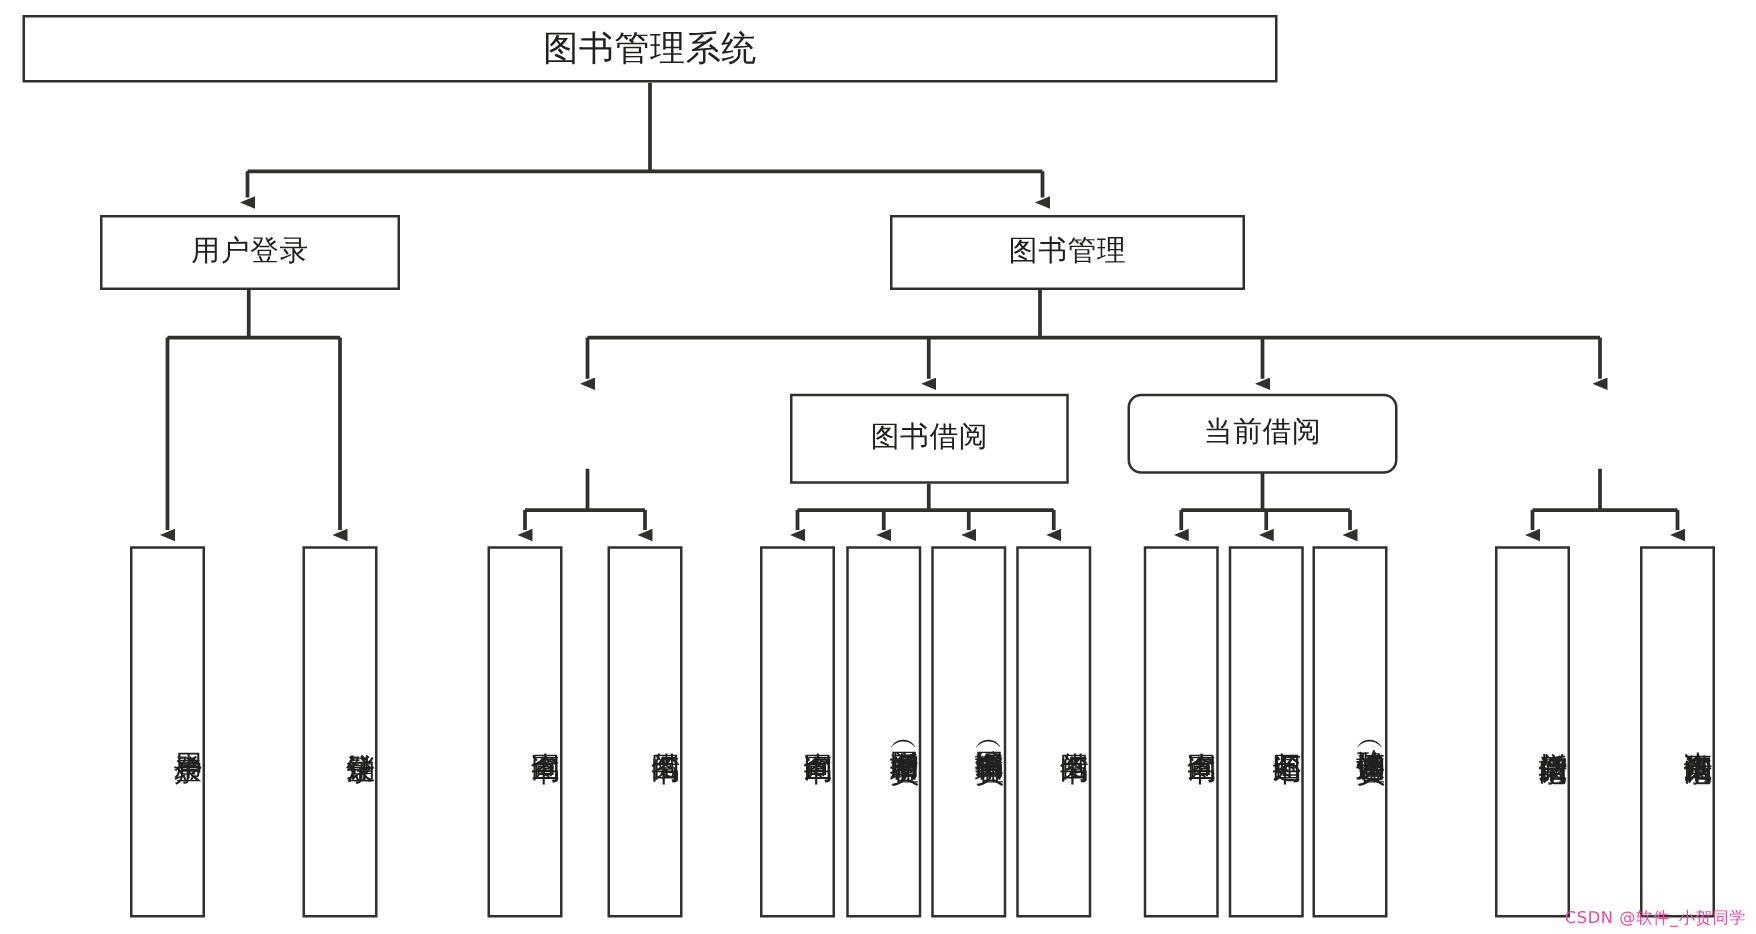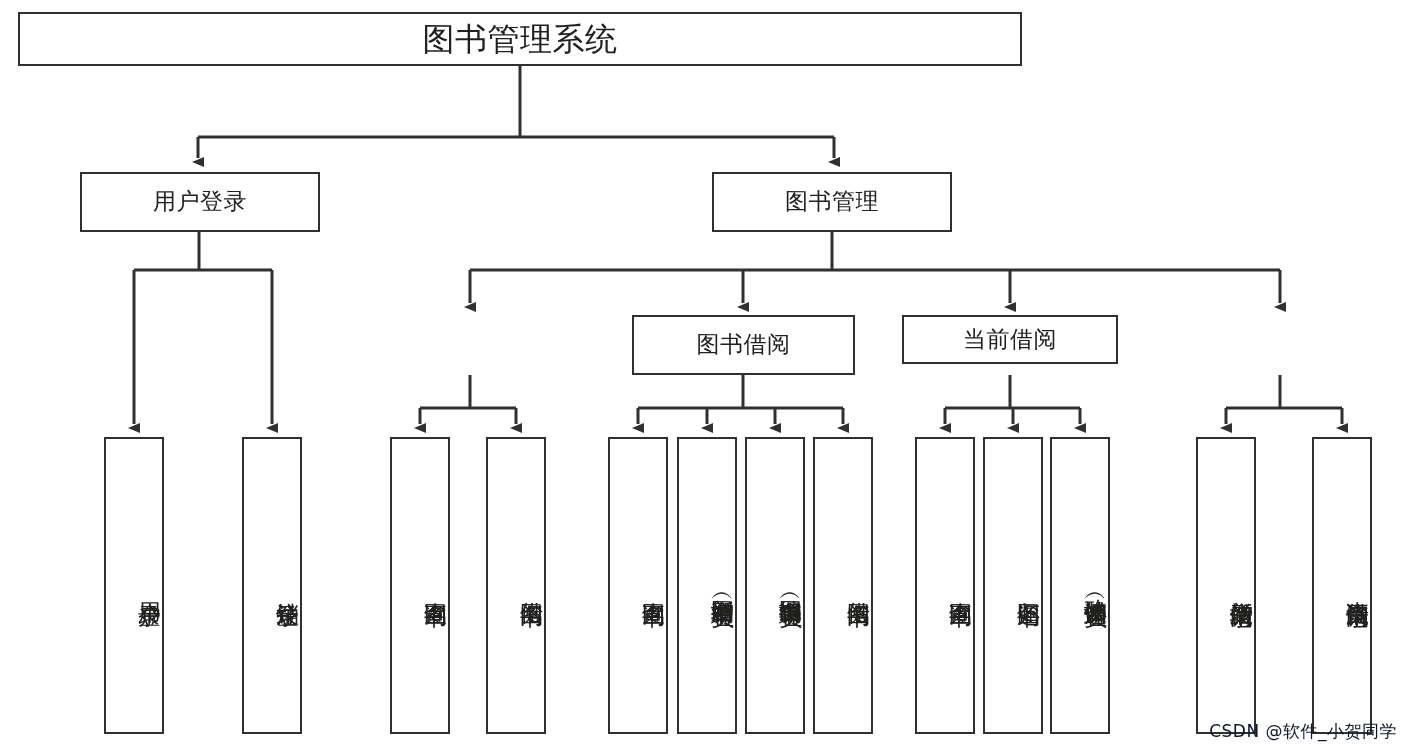--- a/index.html
+++ b/index.html
@@ -35,21 +35,21 @@
     align-items: center;
     justify-content: center;
     color: #20201f;
   }
   .node.horiz {
     font-size: 23px;
     letter-spacing: 0.5px;
     line-height: 1.2;
   }
   .node.root {
-    font-size: 32px;
+    font-size: 28px;
   }
   .node.leaf {
     writing-mode: vertical-rl;
     text-orientation: upright;
     align-items: flex-start;
     justify-content: center;
     font-size: 23px;
     line-height: 1.08;
     letter-spacing: 1px;
     padding-top: 6px;
@@ -59,22 +59,22 @@
   .node.leaf > span {
     writing-mode: vertical-rl;
     text-orientation: upright;
     display: block;
     white-space: nowrap;
   }
   .watermark {
     position: absolute;
     right: 8px;
     bottom: 4px;
-    font-size: 17px;
-    color: #0f172a;
+    font-size: 13px;
+    color: #ec4899;
     letter-spacing: 0.5px;
     white-space: nowrap;
     user-select: none;
   }
 </style>
 </head>
 <body>
 
 <div id="canvas">
 
@@ -128,28 +128,28 @@
     </g>
   </svg>
 
   <div class="node horiz root" style="left:18px; top:12px; width:1004px; height:54px;">
     <span>图书管理系统</span>
   </div>
 
   <div class="node horiz" style="left:80px; top:172px; width:240px; height:60px;">
     <span>用户登录</span>
   </div>
-  <div class="node horiz" style="left:712px; top:172px; width:240px; height:60px;">
+  <div class="node horiz" style="left:712px; top:172px; width:284px; height:60px;">
     <span>图书管理</span>
   </div>
 
-  <div class="node horiz" style="left:632px; top:315px; width:223px; height:60px;">
+  <div class="node horiz" style="left:632px; top:315px; width:223px; height:72px;">
     <span>图书借阅</span>
   </div>
-  <div class="node horiz" style="left:902px; top:315px; width:216px; height:49px;">
+  <div class="node horiz" style="left:902px; top:315px; width:216px; height:64px;border-radius:11px;">
     <span>当前借阅</span>
   </div>
 
   <div class="node leaf" style="left:104px; top:437px; width:60px; height:297px;">
     <span>用户登录</span>
   </div>
   <div class="node leaf" style="left:242px; top:437px; width:60px; height:297px;">
     <span>注销登录</span>
   </div>
 

